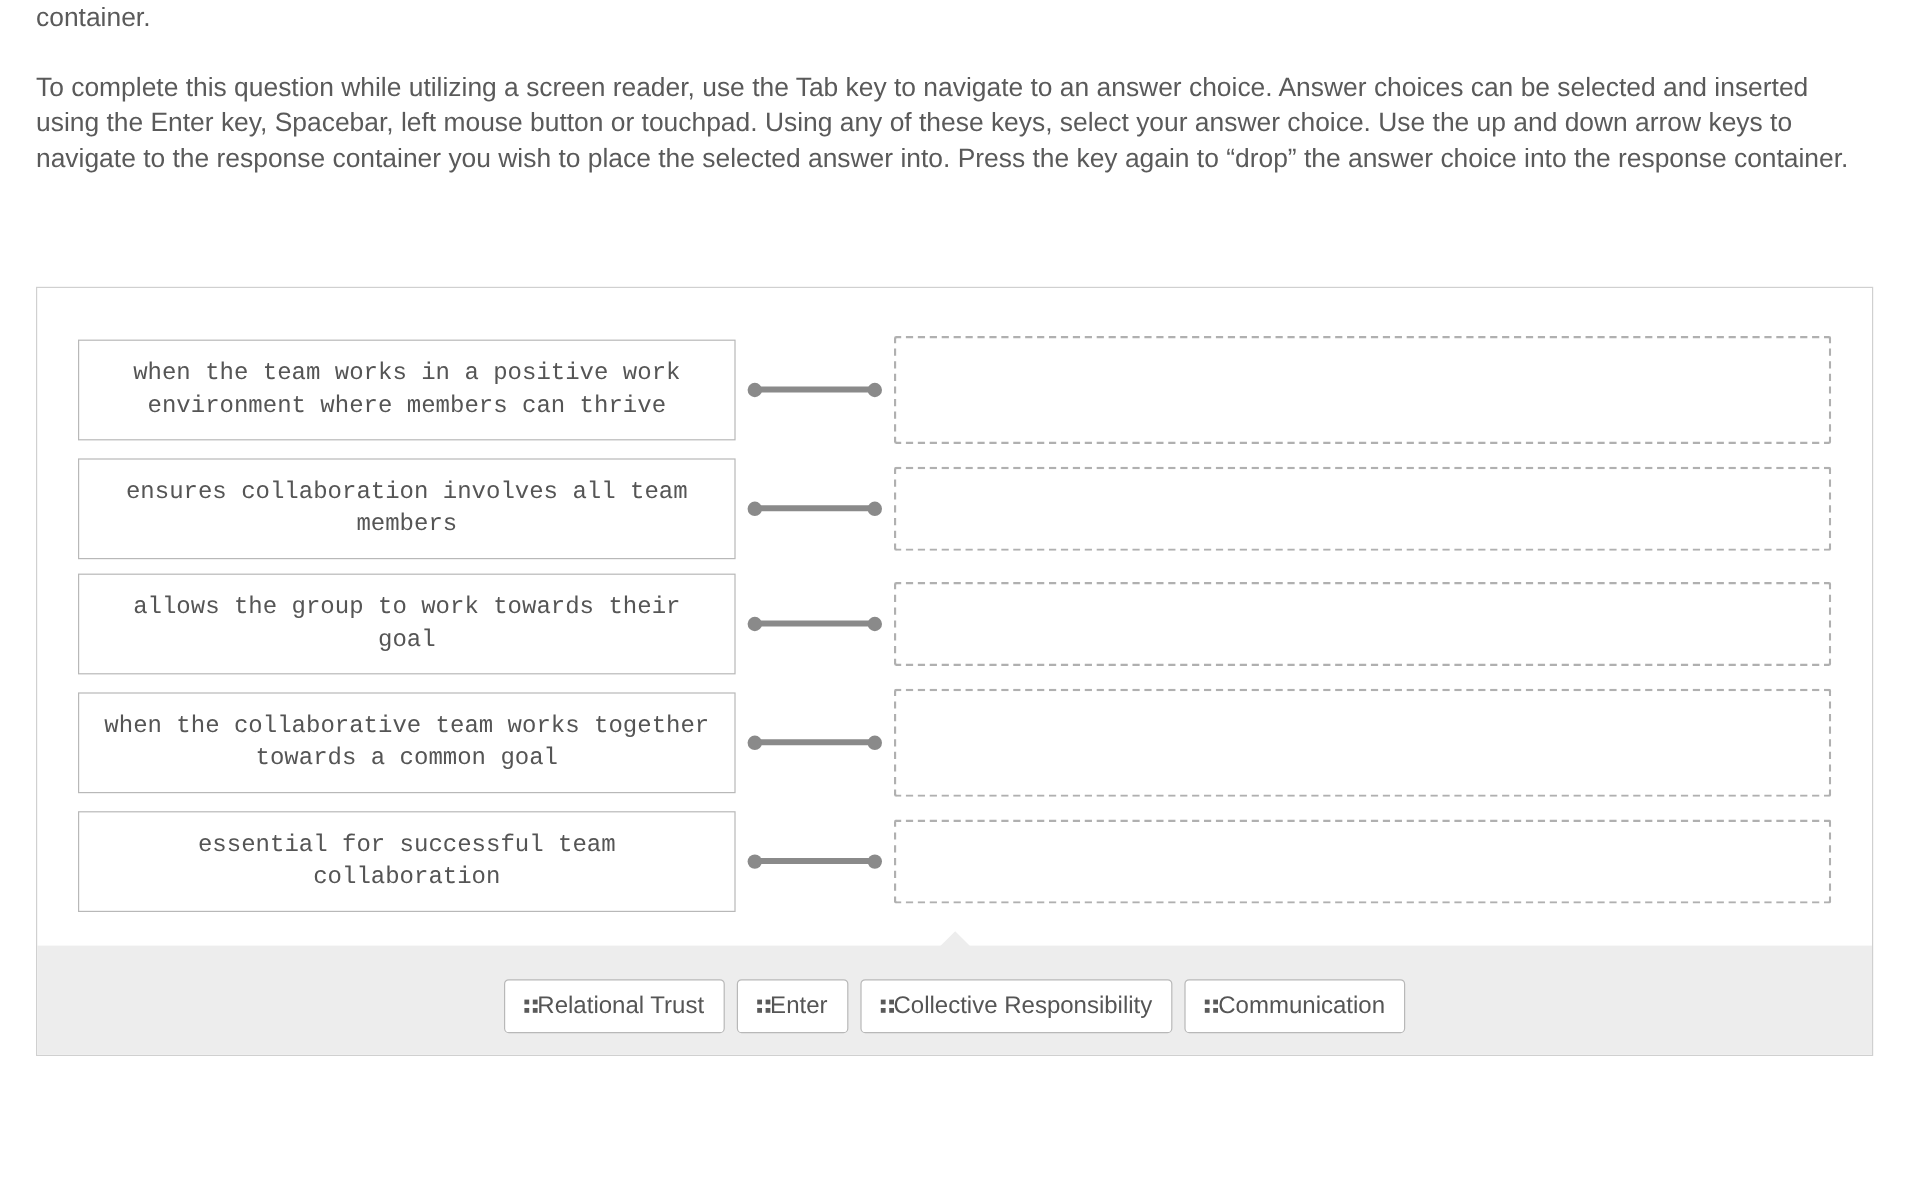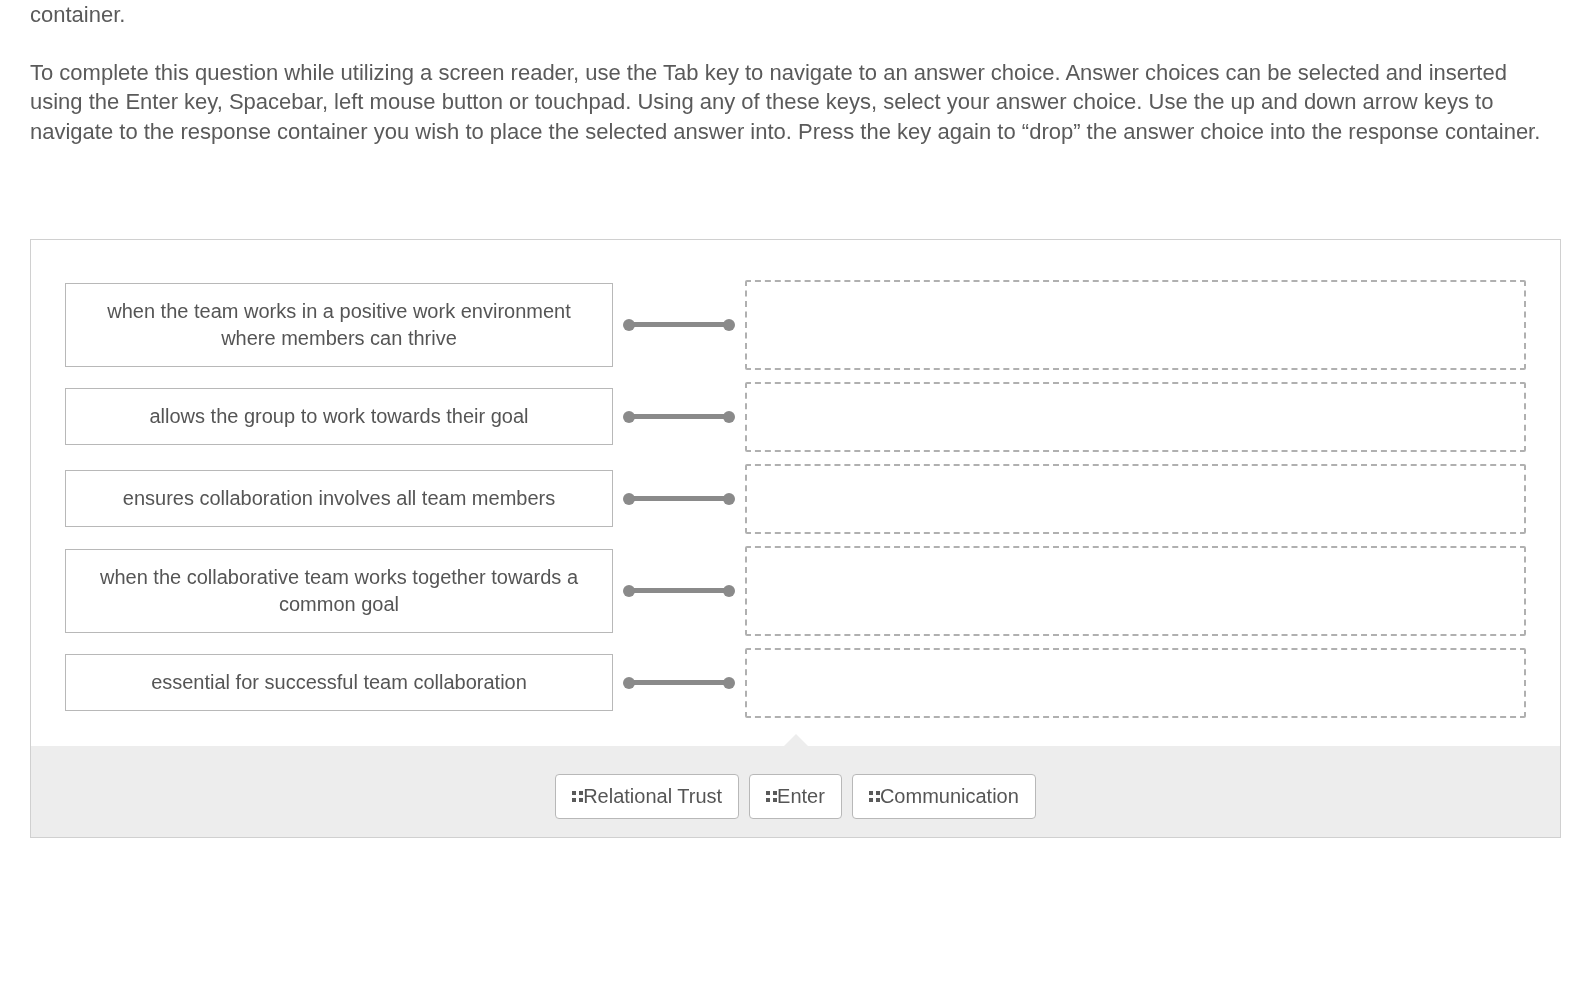--- a/index.html
+++ b/index.html
@@ -44,20 +44,21 @@
       padding: 14px 20px;
       font-size: 20px;
       color: #555;
       text-align: center;
       display: flex;
       align-items: center;
       justify-content: center;
       min-height: 48px;
       line-height: 1.35;
       background: #ffffff;
+      font-family: Liberation Mono, monospace;
     }
     .prompt-tall {
       min-height: 80px;
     }
     .connector {
       flex: 0 0 132px;
       height: 8px;
       position: relative;
       display: flex;
       align-items: center;
@@ -159,51 +160,51 @@
 
     <div class="match-row">
       <div class="prompt-box prompt-tall">when the team works in a positive work environment where members can thrive</div>
       <div class="connector">
           <div class="connector-line"></div>
         </div>
       <div class="drop-zone drop-zone-tall"></div>
     </div>
 
     <div class="match-row">
+      <div class="prompt-box">ensures collaboration involves all team members</div>
+      <div class="connector">
+          <div class="connector-line"></div>
+        </div>
+      <div class="drop-zone"></div>
+    </div>
+
+    <div class="match-row">
       <div class="prompt-box">allows the group to work towards their goal</div>
       <div class="connector">
           <div class="connector-line"></div>
         </div>
       <div class="drop-zone"></div>
     </div>
 
     <div class="match-row">
-      <div class="prompt-box">ensures collaboration involves all team members</div>
+      <div class="prompt-box prompt-tall">when the collaborative team works together towards a common goal</div>
+      <div class="connector">
+          <div class="connector-line"></div>
+        </div>
+      <div class="drop-zone drop-zone-tall"></div>
+    </div>
+
+    <div class="match-row">
+      <div class="prompt-box">essential for successful team collaboration</div>
       <div class="connector">
           <div class="connector-line"></div>
         </div>
       <div class="drop-zone"></div>
     </div>
 
-    <div class="match-row">
-      <div class="prompt-box prompt-tall">when the collaborative team works together towards a common goal</div>
-      <div class="connector">
-          <div class="connector-line"></div>
-        </div>
-      <div class="drop-zone drop-zone-tall"></div>
-    </div>
-
-    <div class="match-row">
-      <div class="prompt-box">essential for successful team collaboration</div>
-      <div class="connector">
-          <div class="connector-line"></div>
-        </div>
-      <div class="drop-zone"></div>
-    </div>
-
   </div>
 
   <div class="answers-tray">
     <div class="answer-chip">
       <span class="grip-icon">
           <span>
             <i></i>
             <i></i>
           </span>
           <span>
@@ -230,17 +231,30 @@
       <span class="grip-icon">
           <span>
             <i></i>
             <i></i>
           </span>
           <span>
             <i></i>
             <i></i>
           </span>
         </span>
+      <span>Collective Responsibility</span>
+    </div>
+    <div class="answer-chip">
+      <span class="grip-icon">
+          <span>
+            <i></i>
+            <i></i>
+          </span>
+          <span>
+            <i></i>
+            <i></i>
+          </span>
+        </span>
       <span>Communication</span>
     </div>
   </div>
 
 </div>
 
 </body></html>

